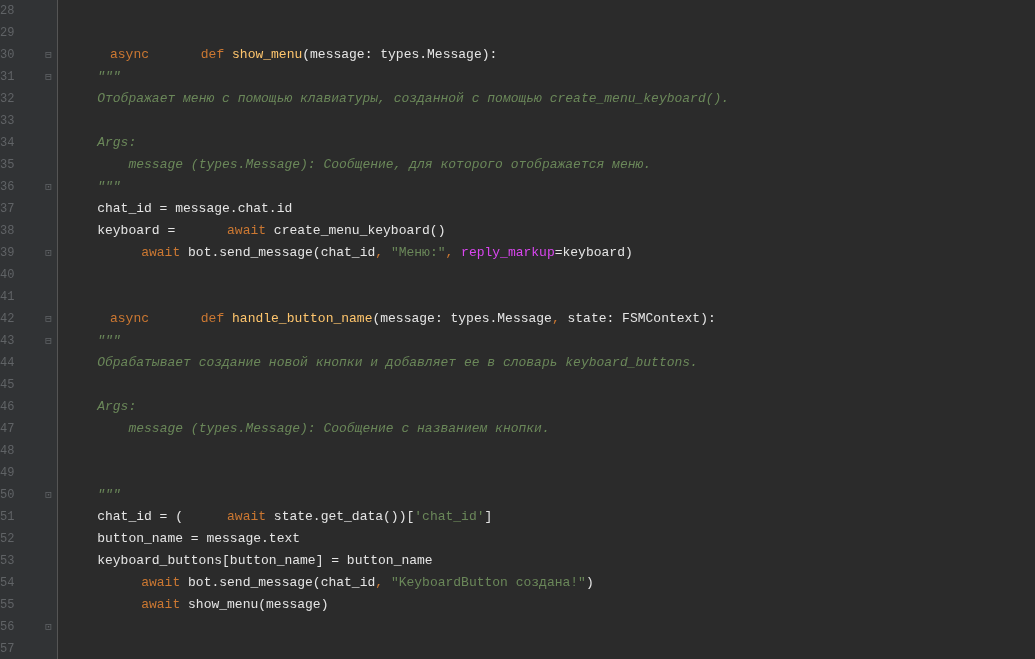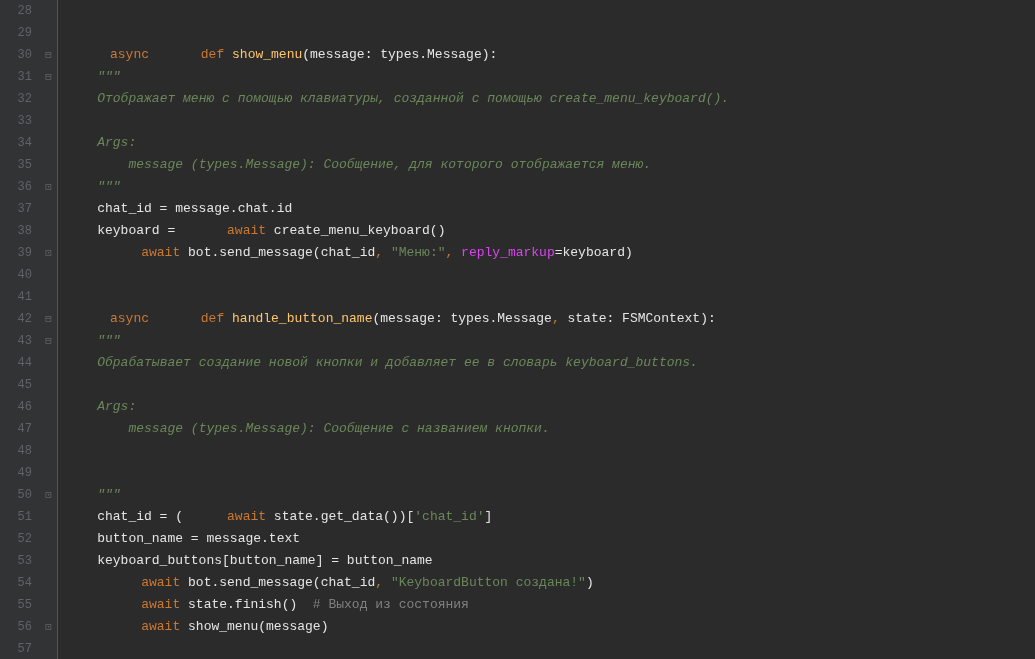--- a/index.html
+++ b/index.html
@@ -13,21 +13,20 @@
       background: #2b2b2b;
       color: #a9b7c6;
       display: flex;
       height: 659px;
       width: 1035px;
       overflow: hidden;
     }
     .gutter {
       background: #313335;
       width: 40px;
-      text-align: right;
       user-select: none;
       flex-shrink: 0;
       padding-right: 8px;
     }
     .line-number {
       color: #606366;
       height: 22px;
       line-height: 22px;
       font-size: 12px;
     }
@@ -160,16 +159,15 @@
     <div class="code-line"></div>
     <div class="code-line"><span class="">    </span><span class="k-green">Args:</span></div>
     <div class="code-line"><span class="">        </span><span class="k-green">message (types.Message): Сообщение с названием кнопки.</span></div>
     <div class="code-line"><span class="">        </span></div>
     <div class="code-line"></div>
     <div class="code-line"><span class="">    </span><span class="k-green">"""</span></div>
     <div class="code-line"><span class="k-default">    chat_id = (</span><span class="k-orange">await </span><span class="k-default">state.get_data())[</span><span class="k-string">'chat_id'</span><span class="k-default">]</span></div>
     <div class="code-line"><span class="k-default">    button_name = message.text</span></div>
     <div class="code-line"><span class="k-default">    keyboard_buttons[button_name] = button_name</span></div>
     <div class="code-line"><span class="">    </span><span class="k-orange">await </span><span class="k-default">bot.send_message(chat_id</span><span class="k-comma">, </span><span class="k-string">"KeyboardButton создана!"</span><span class="k-default">)</span></div>
-    <div class="code-line"><span class="">    </span><span class="k-orange">await </span><span class="k-default">state.finish()  </span><span class="k-comment"># Выход из состояния</span></div>
     <div class="code-line"><span class="">    </span><span class="k-orange">await </span><span class="k-default">show_menu(message)</span></div>
     <div class="code-line"></div>
   </div>
 
 </body></html>

